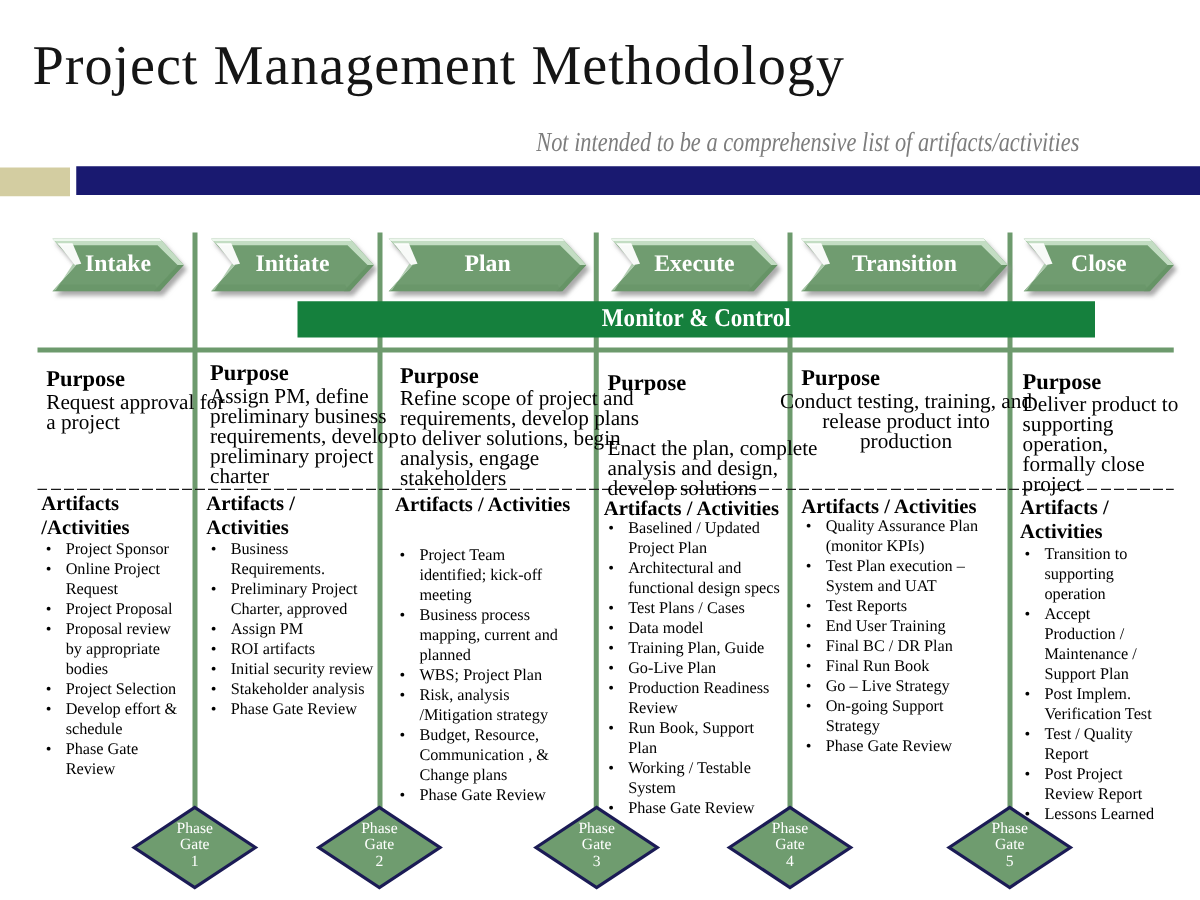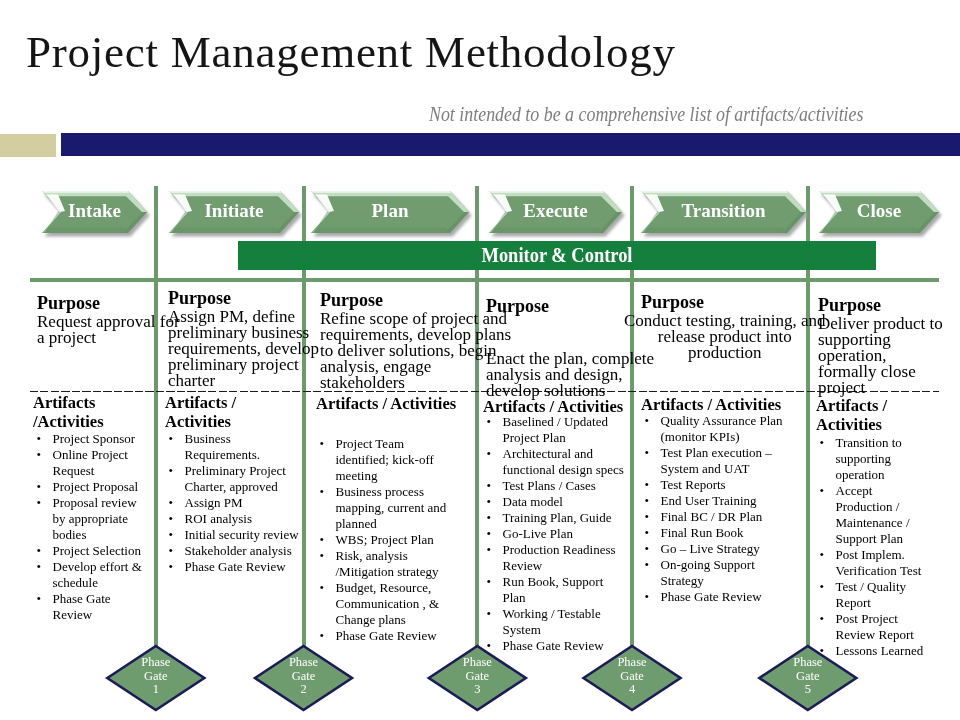--- a/index.html
+++ b/index.html
@@ -125,21 +125,21 @@
 <div class="it">Phase Gate<br>Review</div>
 </div>
 
 <div class="abs ph" style="left:168px;top:289px;">Purpose</div>
 <div class="abs pb" style="left:168px;top:309px;">Assign PM, define<br>preliminary business<br>requirements, develop<br>preliminary project<br>charter</div>
 <div class="abs ah" style="left:165px;top:393px;">Artifacts /<br>Activities</div>
 <div class="abs blist" style="left:165px;top:431px;width:140px;">
 <div class="it">Business<br>Requirements.</div>
 <div class="it">Preliminary Project<br>Charter, approved</div>
 <div class="it">Assign PM</div>
-<div class="it">ROI analysis</div>
+<div class="it">ROI artifacts</div>
 <div class="it">Initial security review</div>
 <div class="it">Stakeholder analysis</div>
 <div class="it">Phase Gate Review</div>
 </div>
 
 <div class="abs ph" style="left:320px;top:291px;">Purpose</div>
 <div class="abs pb" style="left:320px;top:311px;">Refine scope of project and<br>requirements, develop plans<br>to deliver solutions, begin<br>analysis, engage<br>stakeholders</div>
 <div class="abs ah" style="left:316px;top:394px;">Artifacts / Activities</div>
 <div class="abs blist" style="left:316px;top:436px;width:160px;">
 <div class="it">Project Team<br>identified; kick-off<br>meeting</div>

